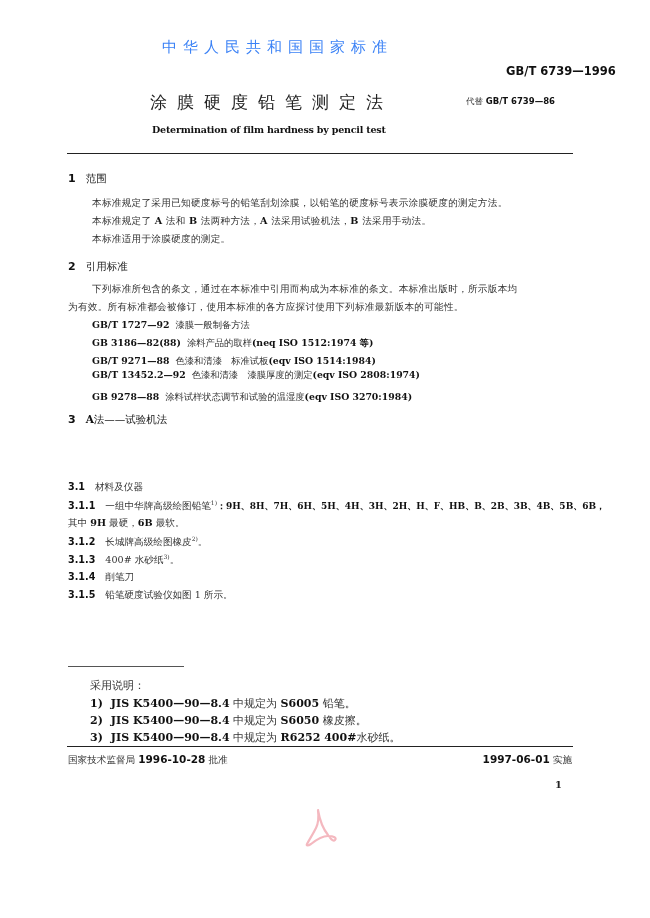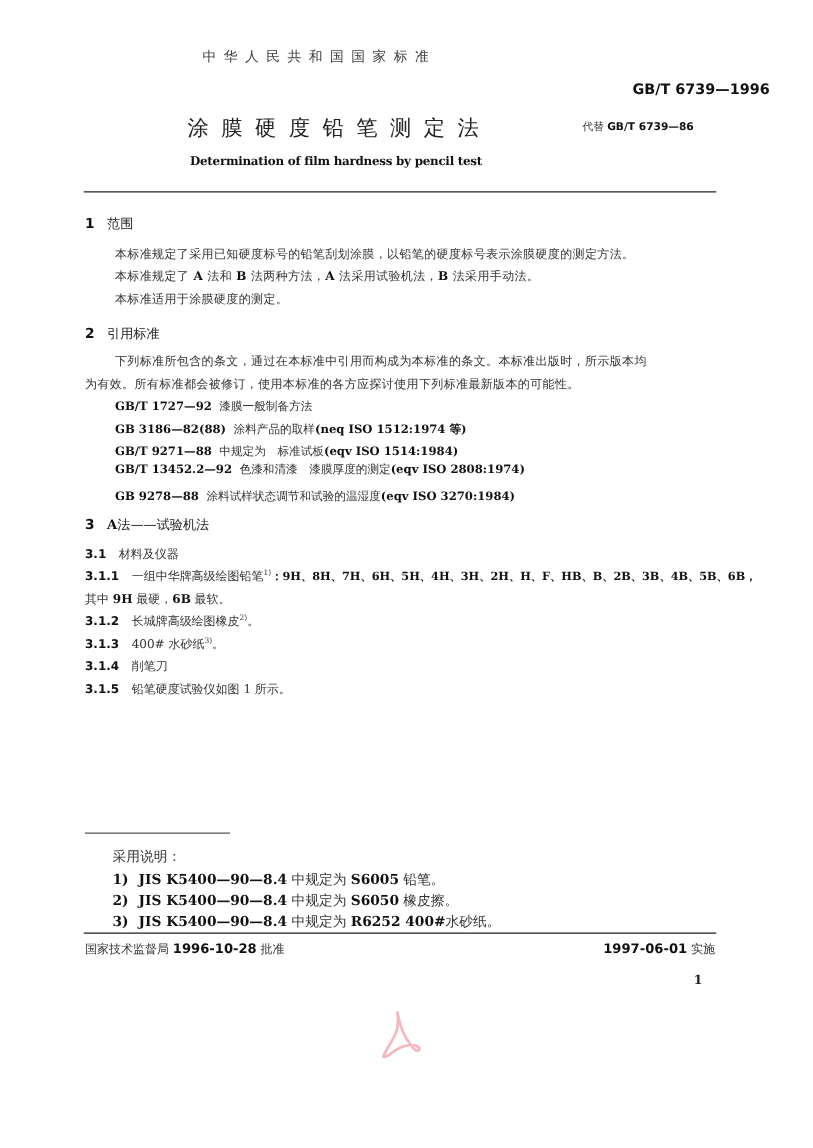--- a/index.html
+++ b/index.html
@@ -3,33 +3,33 @@
 <meta charset="utf-8">
 <style>
   html, body { margin: 0; padding: 0; background: #ffffff; }
   body {
     width: 650px; height: 918px; position: relative; overflow: hidden;
     font-family: "DejaVu Serif", serif; color: #2a2a2a;
   }
   .abs { position: absolute; white-space: nowrap; }
   .b { font-weight: bold; color: #111; font-family: "DejaVu Serif", serif; }
   .sansb { font-weight: bold; color: #111; font-family: "DejaVu Sans", sans-serif; }
-  .hdr-cn { font-size: 11px; letter-spacing: 6px; color: #404040; font-family: Liberation Sans, sans-serif; }
+  .hdr-cn { font-size: 15px; letter-spacing: 6px; color: #3b82f6; font-family: Liberation Sans, sans-serif; }
   .title-cn { font-size: 17px; letter-spacing: 10px; color: #222; font-family: "DejaVu Sans", sans-serif; }
   .std-code { font-size: 11.5px; font-weight: bold; color: #111; font-family: "DejaVu Sans", sans-serif; margin-left: 48px; }
   .replace { font-size: 8.5px; color: #333; text-align: right; }
   .en-title { font-size: 9.5px; font-weight: bold; color: #111; font-family: "DejaVu Serif", serif; letter-spacing: -0.2px; }
   .rule { position: absolute; height: 1px; background: #222; }
   .sec-h { font-size: 10.5px; font-family: "DejaVu Sans", sans-serif; color: #222; }
   .sec-h .num { font-weight: bold; color: #111; margin-right: 10px; font-size: 11px; }
   .para { font-size: 9.6px; color: #333; letter-spacing: 0.3px; }
   .ref { font-size: 9.3px; color: #333; }
   .ref .code { font-weight: bold; color: #111; margin-right: 6px; }
   .ref .tail { font-weight: bold; color: #111; }
-  .sub { font-size: 9.6px; color: #333; }
+  .sub { font-size: 9.6px; color: #333; margin-top: 44px; }
   .sub .num { font-weight: bold; color: #111; font-family: "DejaVu Sans", sans-serif; margin-right: 10px; }
   sup { font-size: 6px; vertical-align: 4px; }
   .note { font-size: 11px; color: #333; }
   .note .idx { font-weight: bold; color: #111; margin-right: 8px; }
   .note .code { font-weight: bold; color: #111; }
   .footer { font-size: 9.6px; color: #333; font-family: "DejaVu Sans", sans-serif; }
   .footer .date { font-weight: bold; color: #111; font-size: 10.5px; }
   .pageno { font-size: 10px; font-weight: bold; color: #222; }
   .watermark { position: absolute; left: 304px; top: 808px; width: 40px; height: 44px; }
 </style>
@@ -60,21 +60,21 @@
 <div class="abs para" style="left:92px; top:283px;">下列标准所包含的条文，通过在本标准中引用而构成为本标准的条文。本标准出版时，所示版本均</div>
 <div class="abs para" style="left:68px; top:301px;">为有效。所有标准都会被修订，使用本标准的各方应探讨使用下列标准最新版本的可能性。</div>
 
 <div class="abs ref" style="left:92px; top:319px;">
   <span class="code">GB/T 1727—92</span><span>漆膜一般制备方法</span><span class="tail"></span>
 </div>
 <div class="abs ref" style="left:92px; top:337px;">
   <span class="code">GB 3186—82(88)</span><span>涂料产品的取样</span><span class="tail">(neq ISO 1512:1974 等)</span>
 </div>
 <div class="abs ref" style="left:92px; top:355px;">
-  <span class="code">GB/T 9271—88</span><span>中规定为　标准试板</span><span class="tail">(eqv ISO 1514:1984)</span>
+  <span class="code">GB/T 9271—88</span><span>色漆和清漆　标准试板</span><span class="tail">(eqv ISO 1514:1984)</span>
 </div>
 <div class="abs ref" style="left:92px; top:373px;margin-top:18px;">
   <span class="code">GB 9278—88</span><span>涂料试样状态调节和试验的温湿度</span><span class="tail">(eqv ISO 3270:1984)</span>
 </div>
 <div class="abs ref" style="left:92px; top:369px;">
   <span class="code">GB/T 13452.2—92</span><span>色漆和清漆　漆膜厚度的测定</span><span class="tail">(eqv ISO 2808:1974)</span>
 </div>
 
 <div class="abs sec-h" style="left:68px; top:413px;">
   <span class="num">3</span><b class="b">A</b><span>法——试验机法</span>

